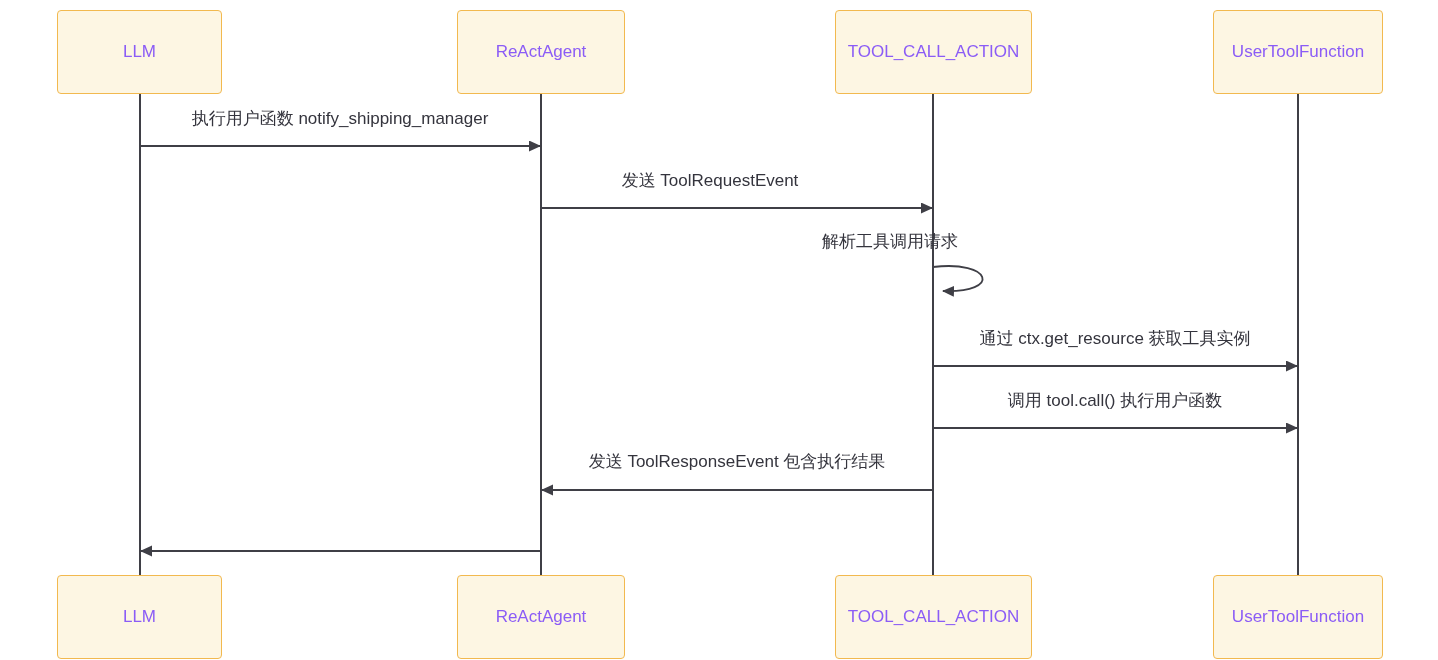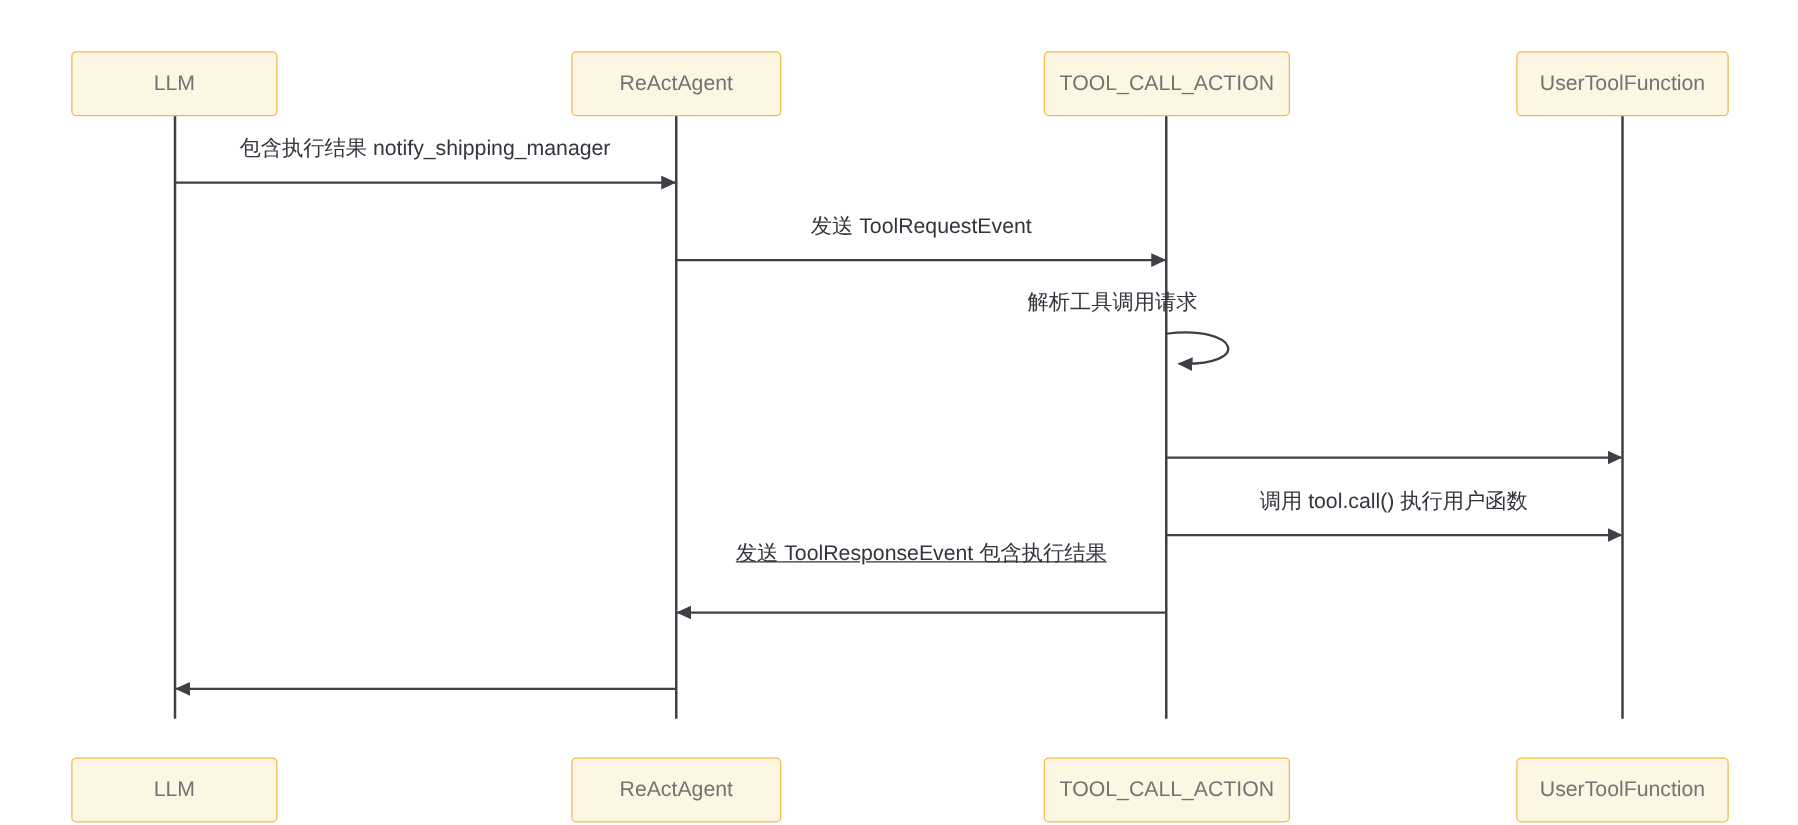--- a/index.html
+++ b/index.html
@@ -17,32 +17,31 @@
   }
   .layer {
     position: absolute;
     left: 0;
     top: 0;
     width: 1438px;
     height: 660px;
   }
   .actor {
     position: absolute;
-    height: 52px;
+    height: 84px;
     background: #fdf6e3;
     border: 1.5px solid #f2b94f;
     border-radius: 4px;
     box-sizing: border-box;
     display: flex;
     align-items: center;
     justify-content: center;
     font-size: 17px;
-    color: #737373;
+    color: #8b5cf6;
     z-index: 2;
-    margin-top: 31px;
   }
   .msg-label {
     position: absolute;
     transform: translateX(-50%);
     white-space: nowrap;
     font-size: 17px;
     line-height: 25px;
     font-weight: 500;
     color: #34343d;
     z-index: 3;
@@ -93,19 +92,20 @@
   <div class="actor" style="left:457px; top:575px; width:168px;">
     <span>ReActAgent</span>
   </div>
   <div class="actor" style="left:835px; top:575px; width:197px;">
     <span>TOOL_CALL_ACTION</span>
   </div>
   <div class="actor" style="left:1213px; top:575px; width:170px;">
     <span>UserToolFunction</span>
   </div>
 
-  <div class="msg-label" style="left:340px;  top:106px;">包含执行结果 notify_shipping_manager</div>
-  <div class="msg-label" style="left:737px;  top:168px;">发送 ToolRequestEvent</div>
+  <div class="msg-label" style="left:340px;  top:106px;">执行用户函数 notify_shipping_manager</div>
+  <div class="msg-label" style="left:710px;  top:168px;">发送 ToolRequestEvent</div>
   <div class="msg-label" style="left:890px;  top:229px;">解析工具调用请求</div>
+  <div class="msg-label" style="left:1115px; top:326px;">通过 ctx.get_resource 获取工具实例</div>
   <div class="msg-label" style="left:1115px; top:388px;">调用 tool.call() 执行用户函数</div>
-  <div class="msg-label" style="left:737px;  top:430px;text-decoration:underline;">发送 ToolResponseEvent 包含执行结果</div>
+  <div class="msg-label" style="left:737px;  top:449px;">发送 ToolResponseEvent 包含执行结果</div>
 
 </div>
 
 </body></html>

